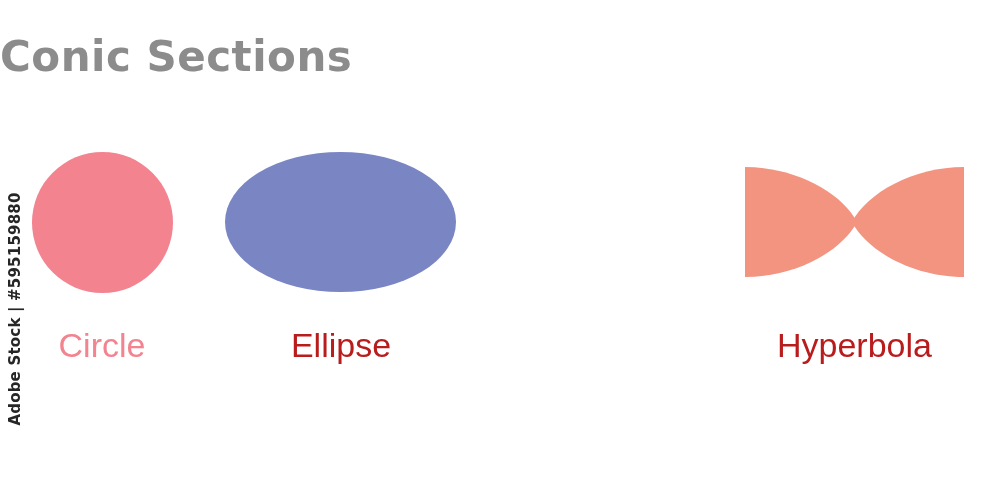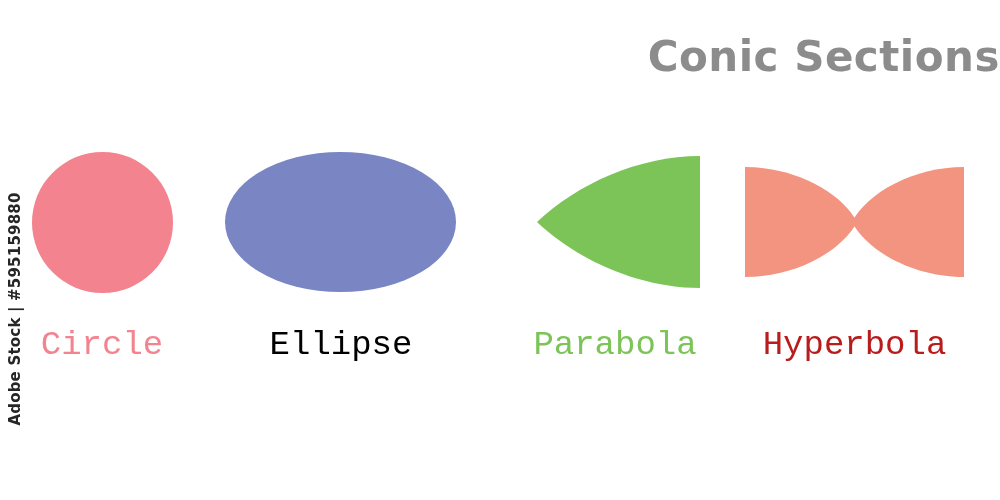--- a/index.html
+++ b/index.html
@@ -18,21 +18,21 @@
     background: #ffffff;
     overflow: hidden;
   }
 
   
   #title {
     position: absolute;
     left: 0;
     top: 36px;
     width: 1000px;
-    text-align: right;
+    text-align: left;
     font-family: "DejaVu Sans", sans-serif;
     font-weight: bold;
     font-size: 42px;
     letter-spacing: 0.5px;
     color: #8c8c8c;
     line-height: 1;
     white-space: nowrap;
   }
 
   
@@ -42,21 +42,21 @@
   }
   .shape-box {
     position: relative;
     width: 100%;
     height: 155px;
   }
   .caption {
     position: absolute;
     width: 100%;
     text-align: center;
-    font-family: Liberation Mono, monospace;
+    font-family: Liberation Sans, sans-serif;
     font-size: 34px;
     font-weight: normal;
     line-height: 1;
     white-space: nowrap;
   }
 
   
   #fig-circle   { left: 12px;  width: 180px; }
   #fig-ellipse  { left: 225px; width: 232px; }
   #fig-parabola { left: 529px; width: 172px; }
@@ -118,35 +118,23 @@
     <div class="shape-box">
       <div id="circle-shape"></div>
     </div>
     <div class="caption" style="color:#f2838f;">Circle</div>
   </div>
 
   <div class="figure" id="fig-ellipse">
     <div class="shape-box">
       <div id="ellipse-shape"></div>
     </div>
-    <div class="caption" style="color:#000000;">Ellipse</div>
+    <div class="caption" style="color:#b91c1c;">Ellipse</div>
   </div>
 
-  <div class="figure" id="fig-parabola">
-    <div class="shape-box">
-      <svg class="svg-shape" width="172" height="155" viewBox="0 0 172 155">
-
-        <path d="M 171 11
-                 C 110 11, 48 39, 8 77
-                 C 48 115, 110 143, 171 143
-                 Z" fill="#7cc458"></path>
-      </svg>
-    </div>
-    <div class="caption" style="color:#7cc458;">Parabola</div>
-  </div>
 
   <div class="figure" id="fig-hyperbola">
     <div class="shape-box">
       <svg class="svg-shape" width="221" height="155" viewBox="0 0 221 155">
 
         <path d="M 1 22
                  C 52 22, 98 48, 113 77
                  C 98 106, 52 132, 1 132
                  Z" fill="#f2947f"></path>
 

